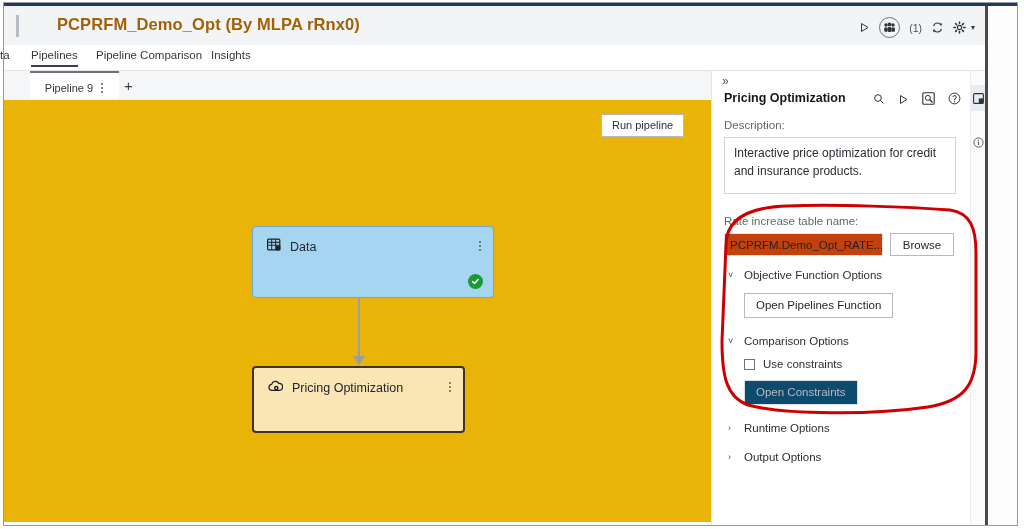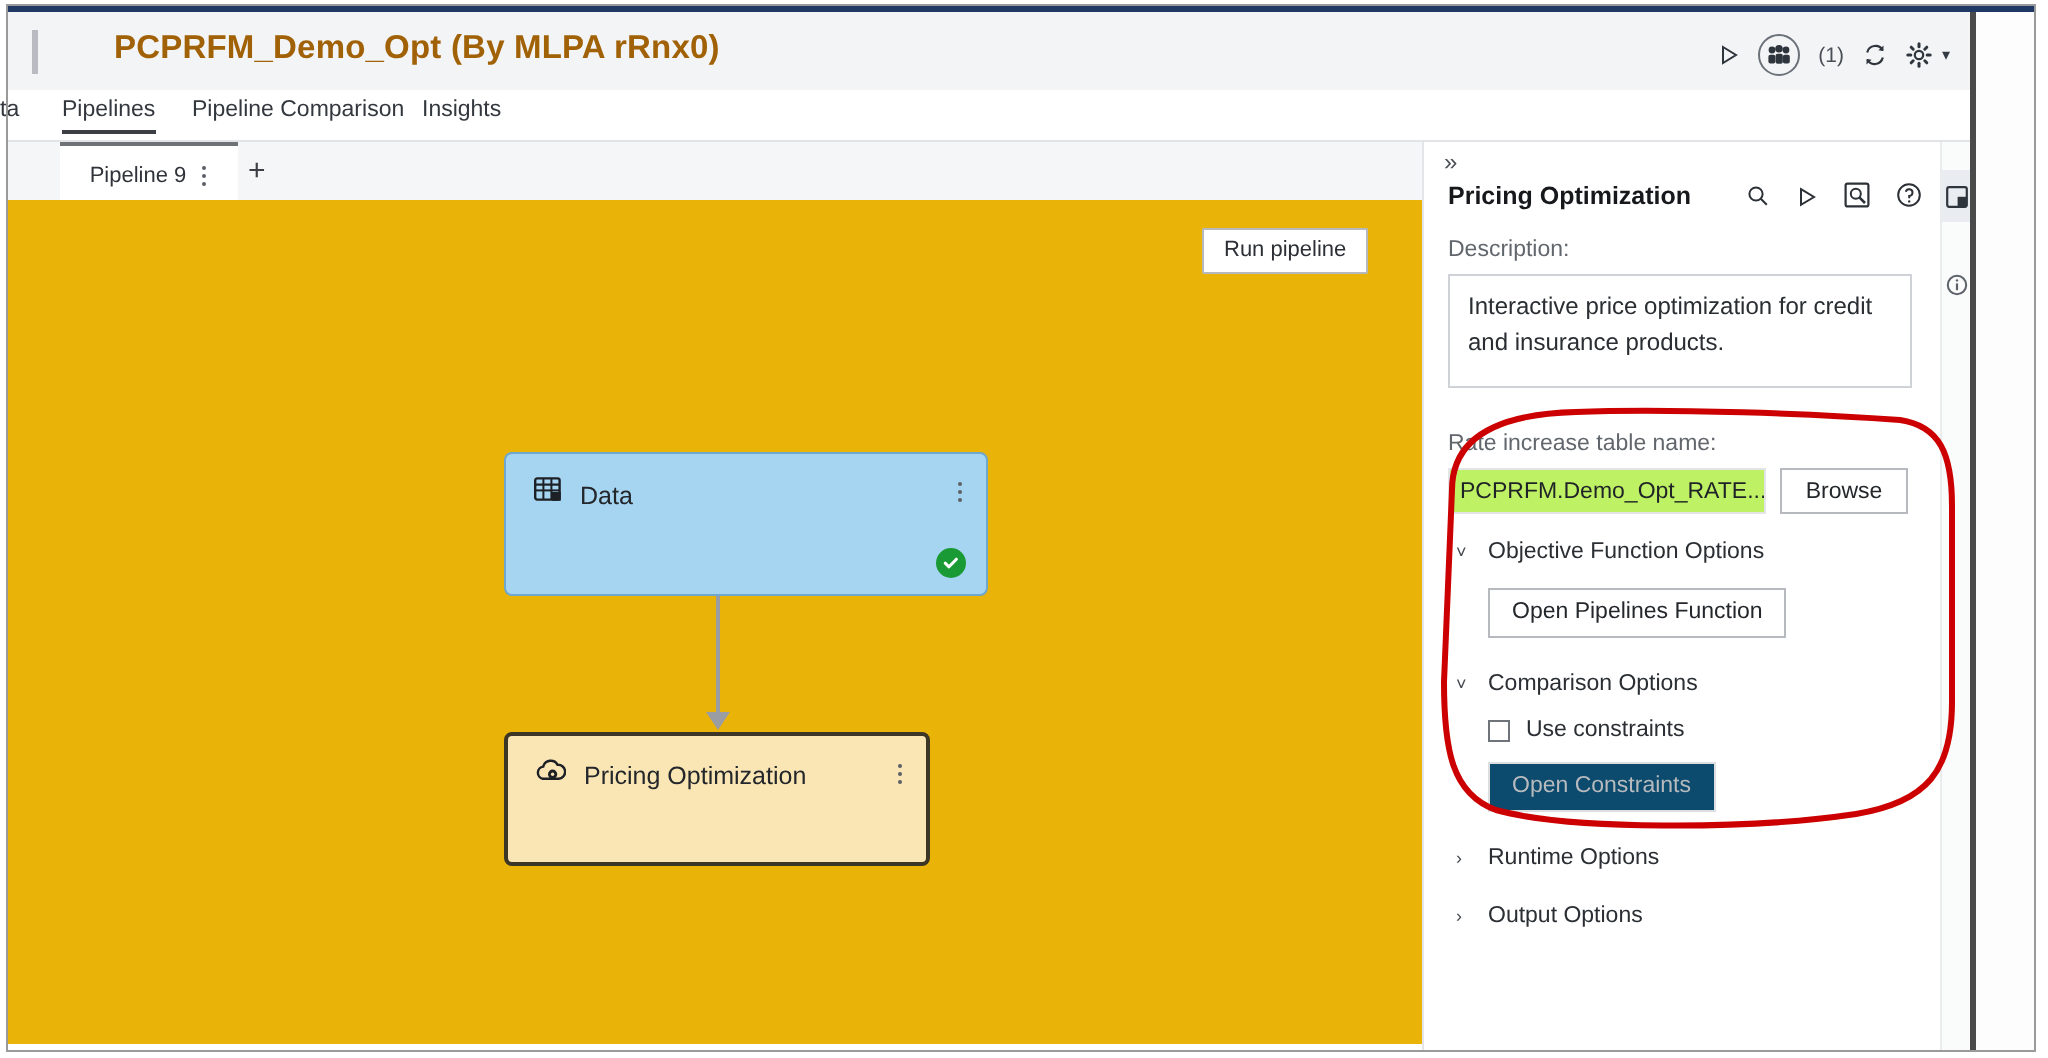--- a/index.html
+++ b/index.html
@@ -302,21 +302,21 @@
   .label-rate { margin-top: 17px; }
   .rate-row {
     display: flex;
     align-items: stretch;
     margin-left: 12px;
     gap: 7px;
   }
   .rate-input {
     width: 159px;
     height: 23px;
-    background: #bef264;
+    background: #c2410c;
     border: 1px solid #e2e4e6;
     box-sizing: border-box;
     font-size: 11.5px;
     color: #1f2226;
     padding: 0 5px;
     display: flex;
     align-items: center;
     font-family: "Liberation Sans", sans-serif;
     white-space: nowrap;
     overflow: hidden;

